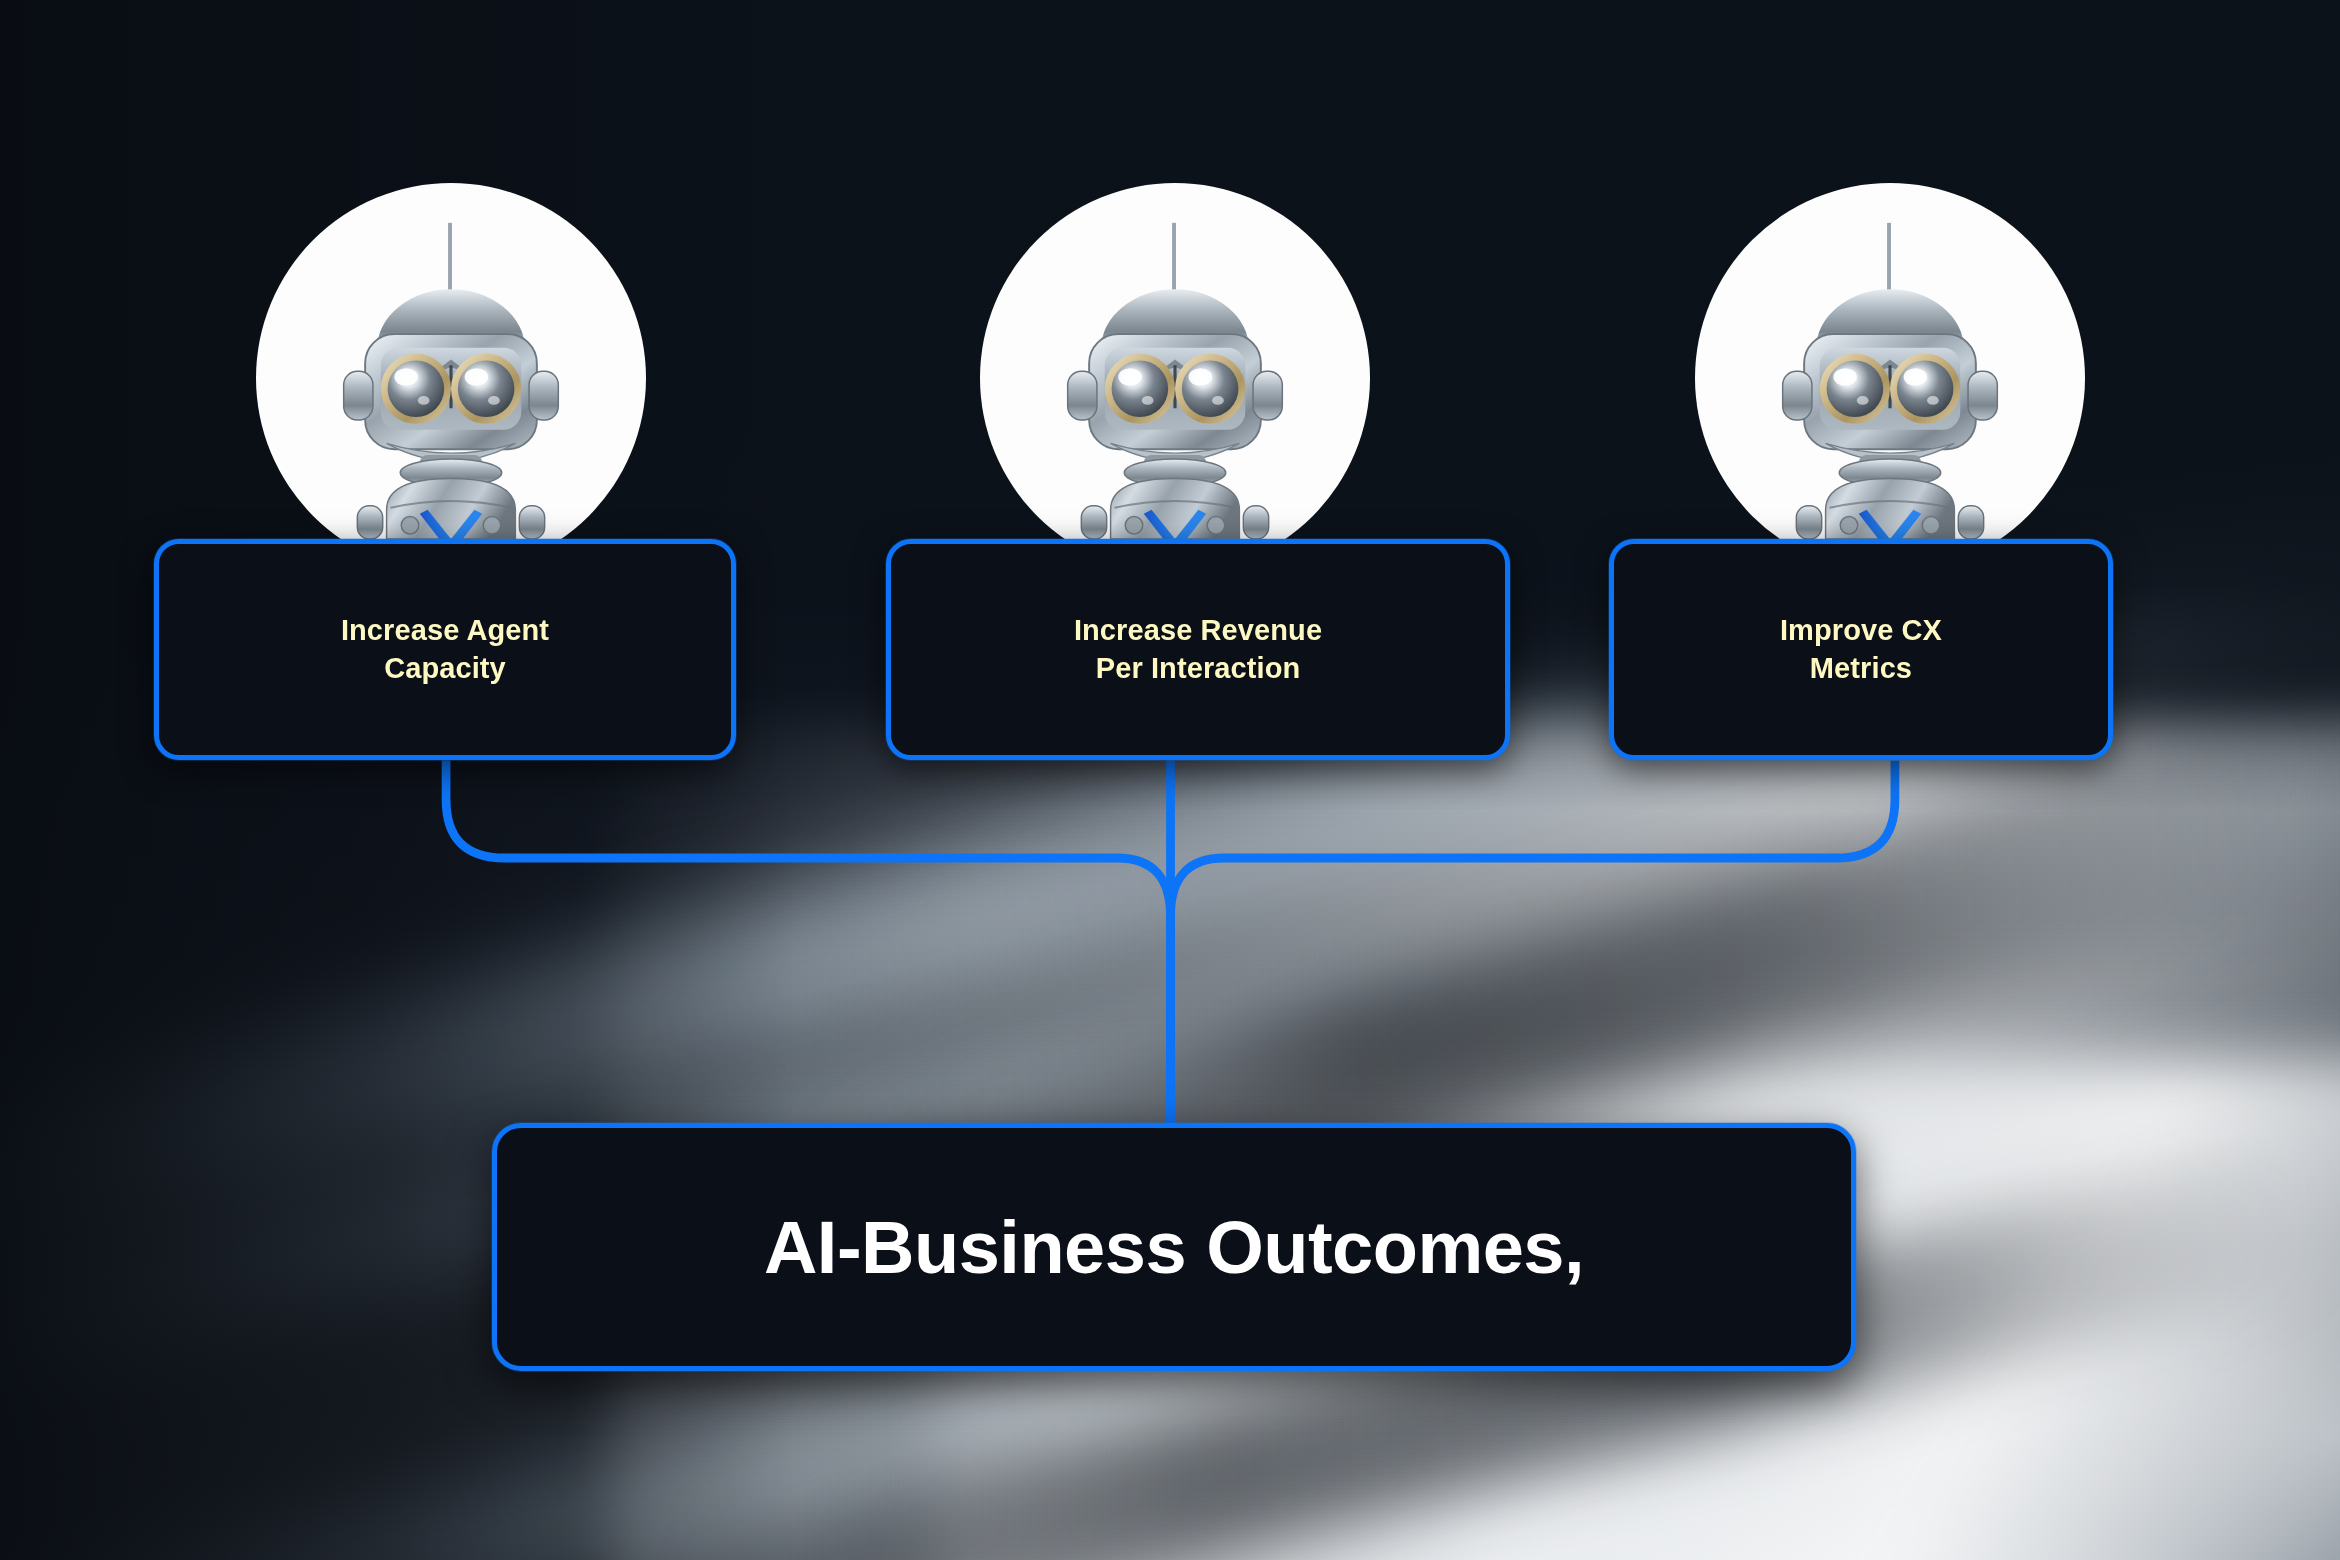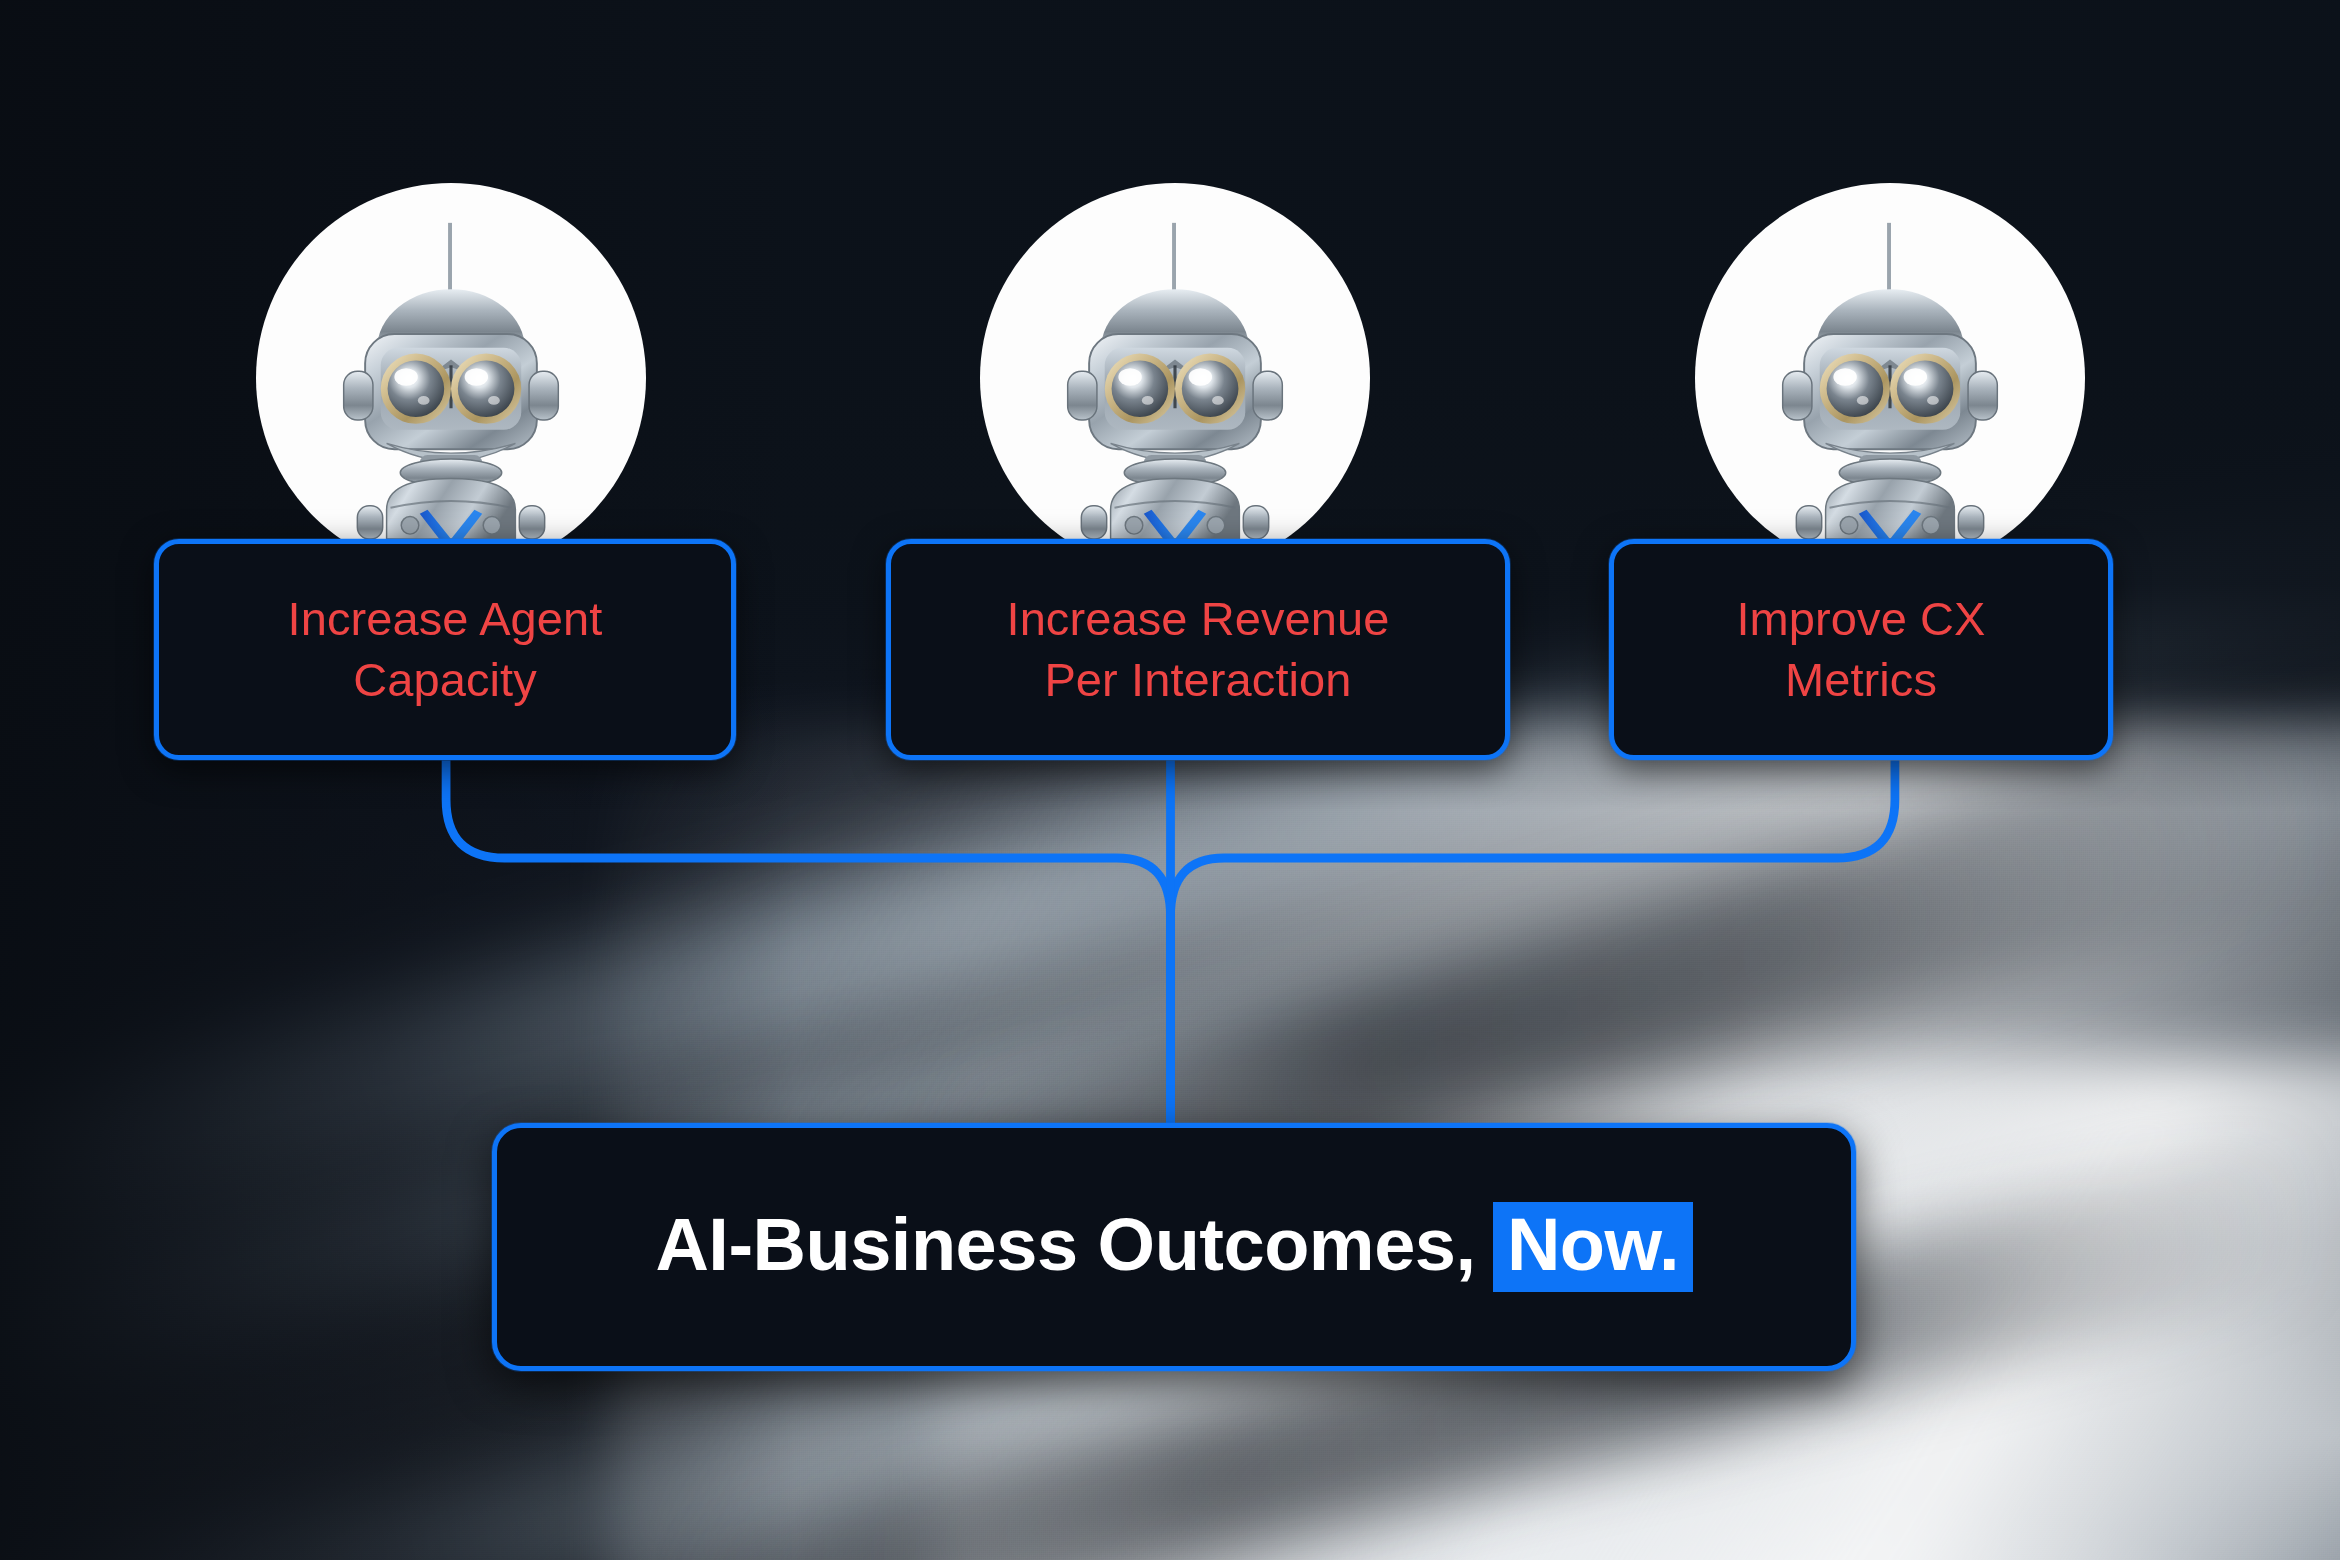--- a/index.html
+++ b/index.html
@@ -60,22 +60,22 @@
          width:293px;height:322px;}
 
   
   #wires{position:absolute;left:0;top:0;width:2341px;height:1560px;}
 
   
   .card{position:absolute;box-sizing:border-box;
         background:#0a0f18;border:5.9px solid #0d74f7;border-radius:25px;
         display:flex;align-items:center;justify-content:center;
         box-shadow:0 0 0 1px rgba(13,116,247,.25), 0 9.8px 33px rgba(0,0,0,.55);}
-  .card-label{color:#ef4444;text-align:center;font-size:47px;line-height:1.28;
-              font-weight:400;letter-spacing:0.1px;white-space:pre-line;}
+  .card-label{color:#fef9c3;text-align:center;font-size:29px;line-height:1.28;
+              font-weight:700;letter-spacing:0.1px;white-space:pre-line;}
 
   #main-card{position:absolute;left:492px;top:1123px;width:1364px;height:248px;
         box-sizing:border-box;background:#0a0f18;border:5.9px solid #0d74f7;
         border-radius:29px;display:flex;align-items:center;justify-content:center;
         box-shadow:0 0 0 1px rgba(13,116,247,.25), 0 13.7px 43px rgba(0,0,0,.6);}
   .main-text{color:#fff;font-size:74px;font-weight:700;letter-spacing:-0.5px;
         display:flex;align-items:baseline;gap:4px;}
   .hl{background:#0d74f7;color:#fff;padding:5.9px 13.7px 9.8px 13.7px;margin-left:13.7px;
         display:inline-block;line-height:1;}
 </style>
@@ -230,18 +230,17 @@
   </div>
 
   <div class="card" style="left:1609px;top:539px;width:504px;height:221px;">
     <div class="card-label">Improve CX
 Metrics</div>
   </div>
 
   <div id="main-card">
     <div class="main-text">
       <span>AI-Business Outcomes,</span>
-      <span class="hl">Now.</span>
     </div>
   </div>
 
 </div>
 
 
 </body></html>

